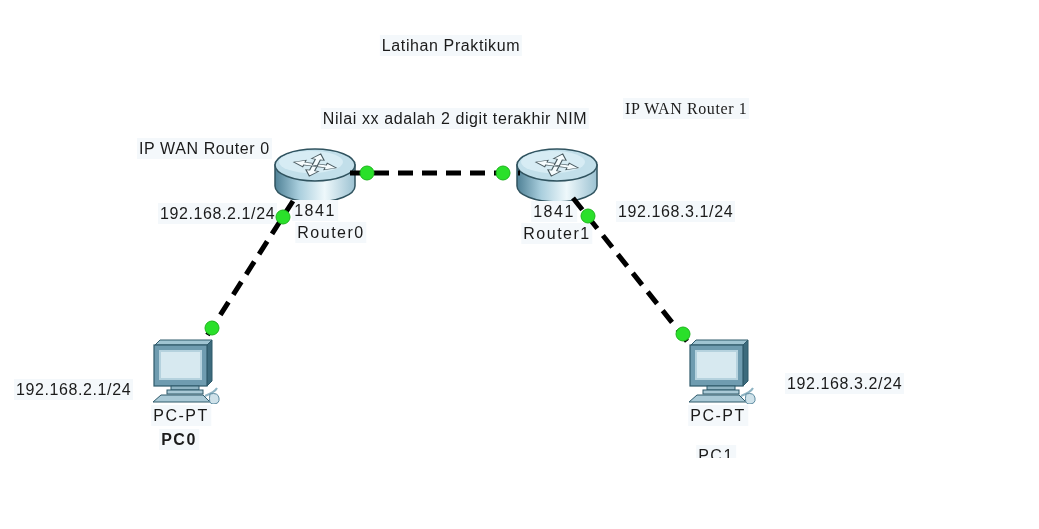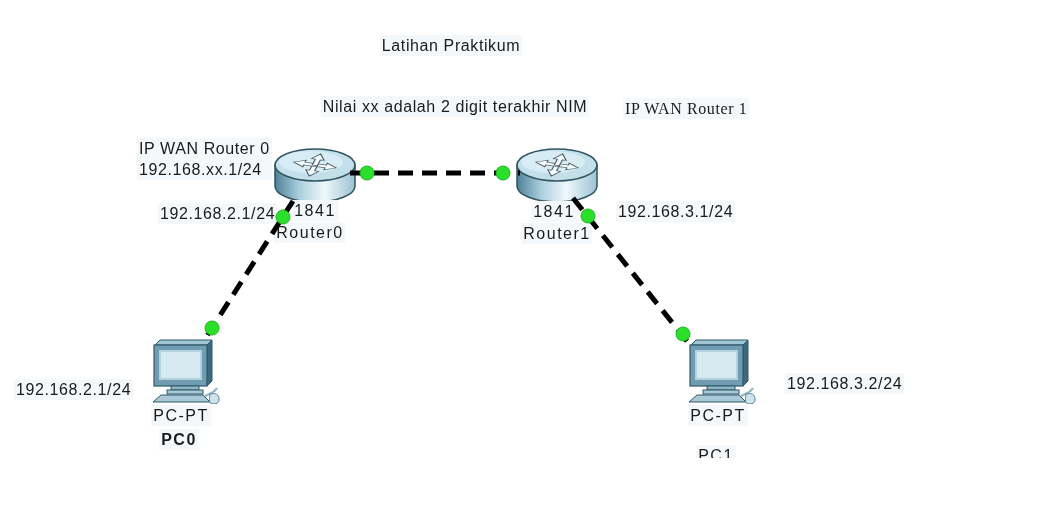--- a/index.html
+++ b/index.html
@@ -21,25 +21,24 @@
   .link{stroke:var(--link,#000);stroke-width:5;stroke-dasharray:15 9;fill:none;}
   .dot{fill:var(--status-up,#2ae02a);stroke:#1db51d;stroke-width:1;}
 </style>
 </head>
 <body>
 
 <div class="canvas">
 
   <div class="txt center" style="left:451px;top:35px;">Latihan Praktikum</div>
 
-  <div class="txt center" style="left:455px;top:96px;">Nilai xx adalah 2 digit terakhir NIM</div>
+  <div class="txt center" style="left:455px;top:108px;">Nilai xx adalah 2 digit terakhir NIM</div>
 
   <div style="position:absolute;left:137px;top:98px;margin-top:40px;">
     <div class="txt" style="position:static;">IP WAN Router 0</div>
-    <div class="txt" style="position:static;">192.168.xx.1/24</div>
   </div>
 
   <div style="position:absolute;left:623px;top:98px;">
     <div class="txt" style="position:static;font-family:Liberation Serif, serif;">IP WAN Router 1</div>
   </div>
 
   <div class="txt" style="left:158px;top:203px;">192.168.2.1/24</div>
 
   <div class="txt" style="left:616px;top:201px;">192.168.3.1/24</div>
 
@@ -63,21 +62,21 @@
         <ellipse cx="38" cy="16" rx="32" ry="11" fill="#d7ecf4"></ellipse>
         <g transform="translate(42,19) scale(1,0.52)" stroke="#4a5a60" stroke-width="1.2" fill="#f6fcfe">
           <path transform="rotate(15) translate(9,0)" d="M-10 -2.6 L2 -2.6 L2 -6.5 L13 0 L2 6.5 L2 2.6 L-10 2.6 Z"></path>
           <path transform="rotate(105) translate(9,0)" d="M-10 -2.6 L2 -2.6 L2 -6.5 L13 0 L2 6.5 L2 2.6 L-10 2.6 Z"></path>
           <path transform="rotate(195) translate(9,0)" d="M-10 -2.6 L2 -2.6 L2 -6.5 L13 0 L2 6.5 L2 2.6 L-10 2.6 Z"></path>
           <path transform="rotate(285) translate(9,0)" d="M-10 -2.6 L2 -2.6 L2 -6.5 L13 0 L2 6.5 L2 2.6 L-10 2.6 Z"></path>
         </g>
       </svg>
     </span>
     <div class="txt center dev-label" style="left:315px;top:200px;">1841</div>
-    <div class="txt center dev-label" style="left:310px;top:222px;">Router0</div>
+    <div class="txt center dev-label" style="left:331px;top:222px;">Router0</div>
   </div>
 
   <div>
     <span class="icon" style="left:515px;top:146px;">
       <svg width="84" height="58" viewBox="0 0 84 58">
         <path d="M2 19 L2 40 A40 16 0 0 0 82 40 L82 19 Z" fill="url(#rside)" stroke="#30535f" stroke-width="1.5"></path>
         <ellipse cx="42" cy="19" rx="40" ry="16" fill="#c2dfea" stroke="#30535f" stroke-width="1.5"></ellipse>
         <ellipse cx="38" cy="16" rx="32" ry="11" fill="#d7ecf4"></ellipse>
         <g transform="translate(42,19) scale(1,0.52)" stroke="#4a5a60" stroke-width="1.2" fill="#f6fcfe">
           <path transform="rotate(15) translate(9,0)" d="M-10 -2.6 L2 -2.6 L2 -6.5 L13 0 L2 6.5 L2 2.6 L-10 2.6 Z"></path>

